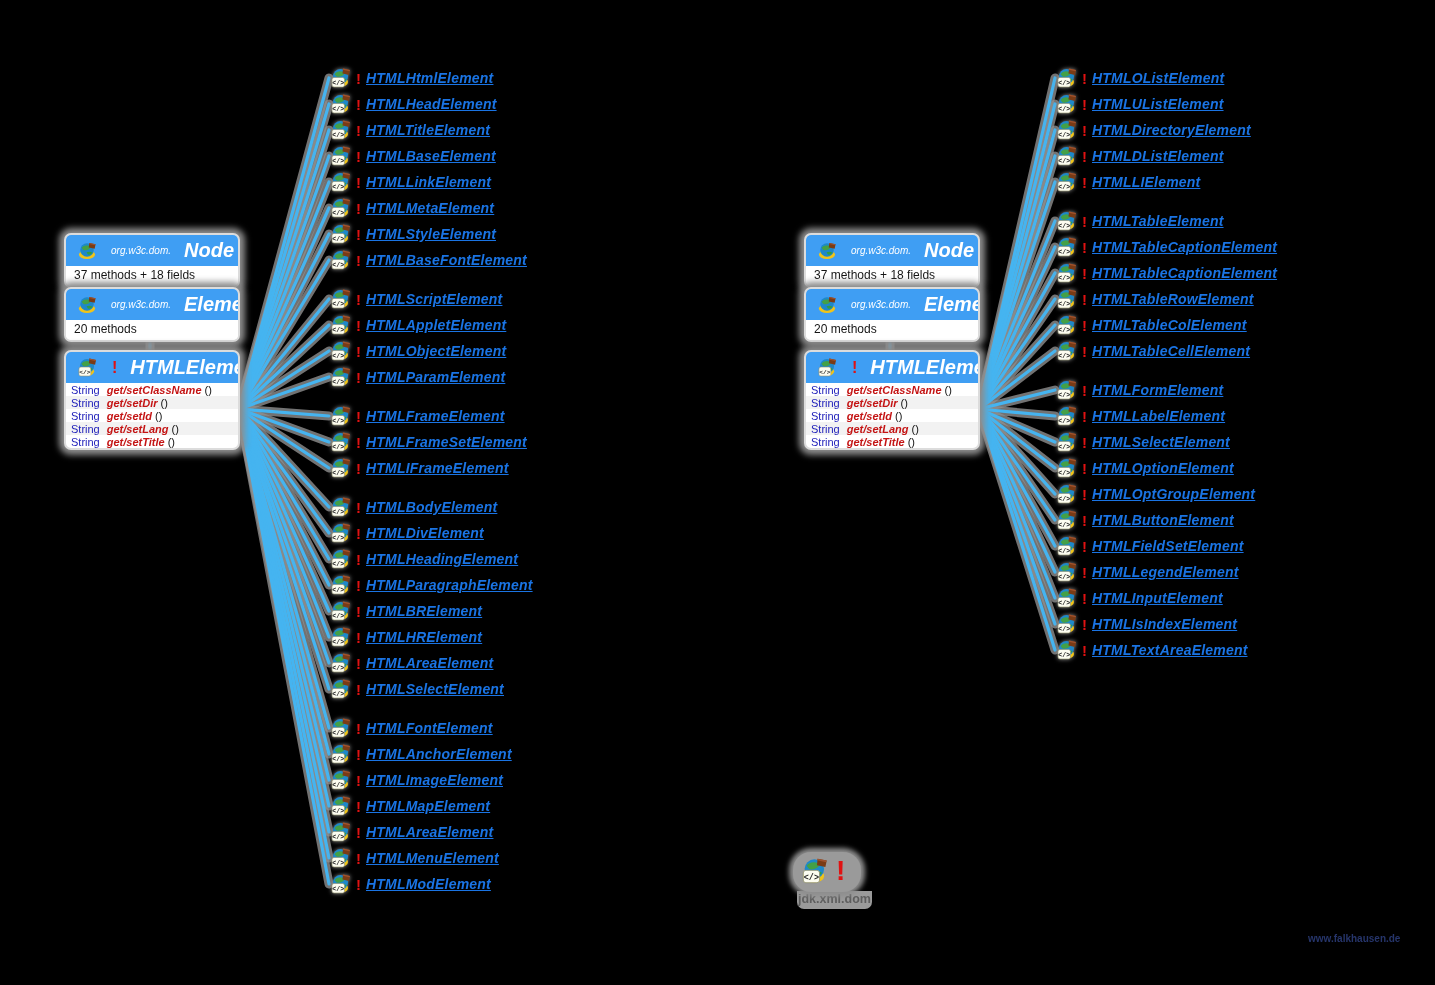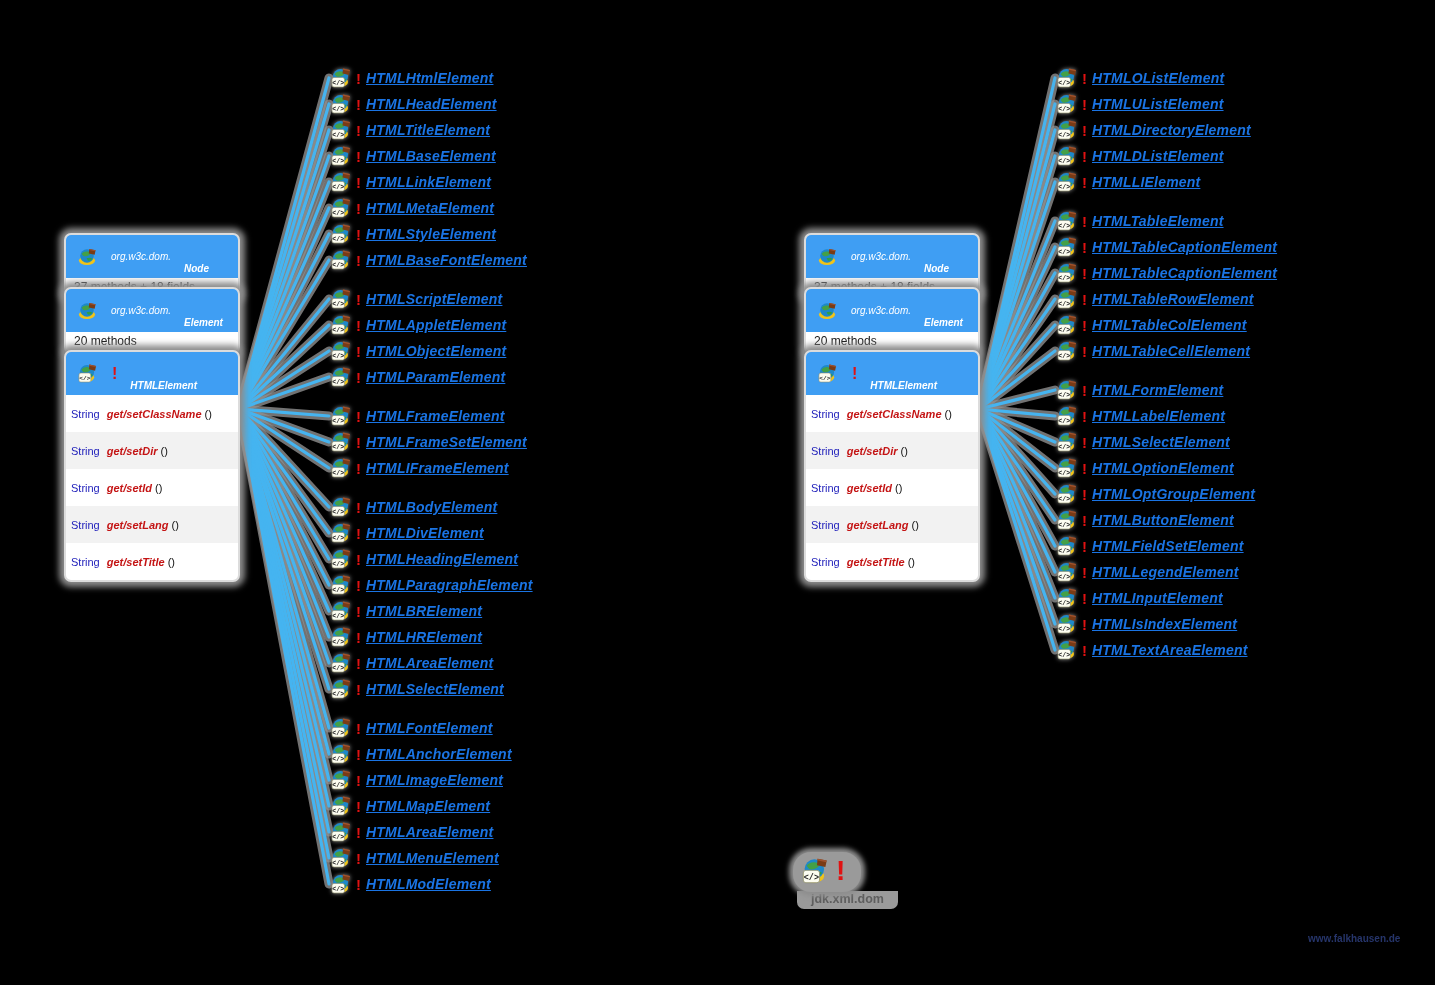--- a/index.html
+++ b/index.html
@@ -17,24 +17,24 @@
     box-shadow:0 0 6px 5px #8d8d8d;
     overflow:hidden; z-index:2;
   }
   .box-header {
     background:#3f9ef3; color:#fff;
     display:flex; align-items:center; gap:15px;
     padding:4px 12px;
   }
   .box-header .icon { flex:0 0 auto; }
   .pkg-prefix { font-size:10px; font-style:italic; white-space:nowrap; }
-  .cls-name { font-size:10px; font-weight:bold; font-style:italic; white-space:nowrap; margin-left:-2px;margin-top:24px; }
+  .cls-name { font-size:20px; font-weight:bold; font-style:italic; white-space:nowrap; margin-left:-2px; }
   .hdr-warn { color:#e01212; font-weight:bold; font-size:16px; line-height:1; }
   .box-row { font-size:12px; color:#141414; padding:2px 8px 4px; background:#fff; }
-  .method-row { display:flex; gap:7px; font-size:11px; height:13px; align-items:center; padding:12px 5px; white-space:nowrap; }
+  .method-row { display:flex; gap:7px; font-size:11px; height:13px; align-items:center; padding:0 5px; white-space:nowrap; }
   .method-row.alt { background:#f2f2f2; }
   .m-type { color:#2222bb; }
   .m-name { color:#c41414; font-weight:bold; font-style:italic; }
   .m-suffix { color:#111; }
 
   
   .item-row { position:absolute; height:26px; display:flex; align-items:center; gap:5px; z-index:3; white-space:nowrap; }
   .item-row .icon { width:20px; height:20px; filter:drop-shadow(0 0 2px #909090); }
   .warn { color:#e01212; font-weight:bold; font-size:15px; line-height:1; }
   .item-label {
@@ -49,21 +49,21 @@
     background:#9a9a9a; border-radius:18px;
     padding:5px 16px 7px 9px;
     box-shadow:0 0 5px 4px #8e8e8e;
   }
   .pkg-label .icon { width:26px; height:26px; }
   .pkg-warn { font-size:28px; color:#e01212; font-weight:bold; line-height:1; }
   .pkg-title { font-size:27px; font-weight:bold; color:#000; letter-spacing:.5px; }
   .module-tab {
     position:absolute; left:797px; top:891px; z-index:1;
     font-size:12.5px; font-weight:bold; color:#5e5e5e;
-    background:#9a9a9a; padding:1px 14px 3px; border-radius:0 0 7px 7px;
+    background:#9a9a9a; padding:1px 1px 3px; border-radius:0 0 7px 7px;
   }
   .watermark {
     position:absolute; left:1308px; top:933px; z-index:2;
     font-size:10px; font-weight:bold; color:#26356b; cursor:pointer;
   }
   .defs-holder { position:absolute; width:0; height:0; overflow:hidden; }
 </style>
 </head>
 <body>
 

